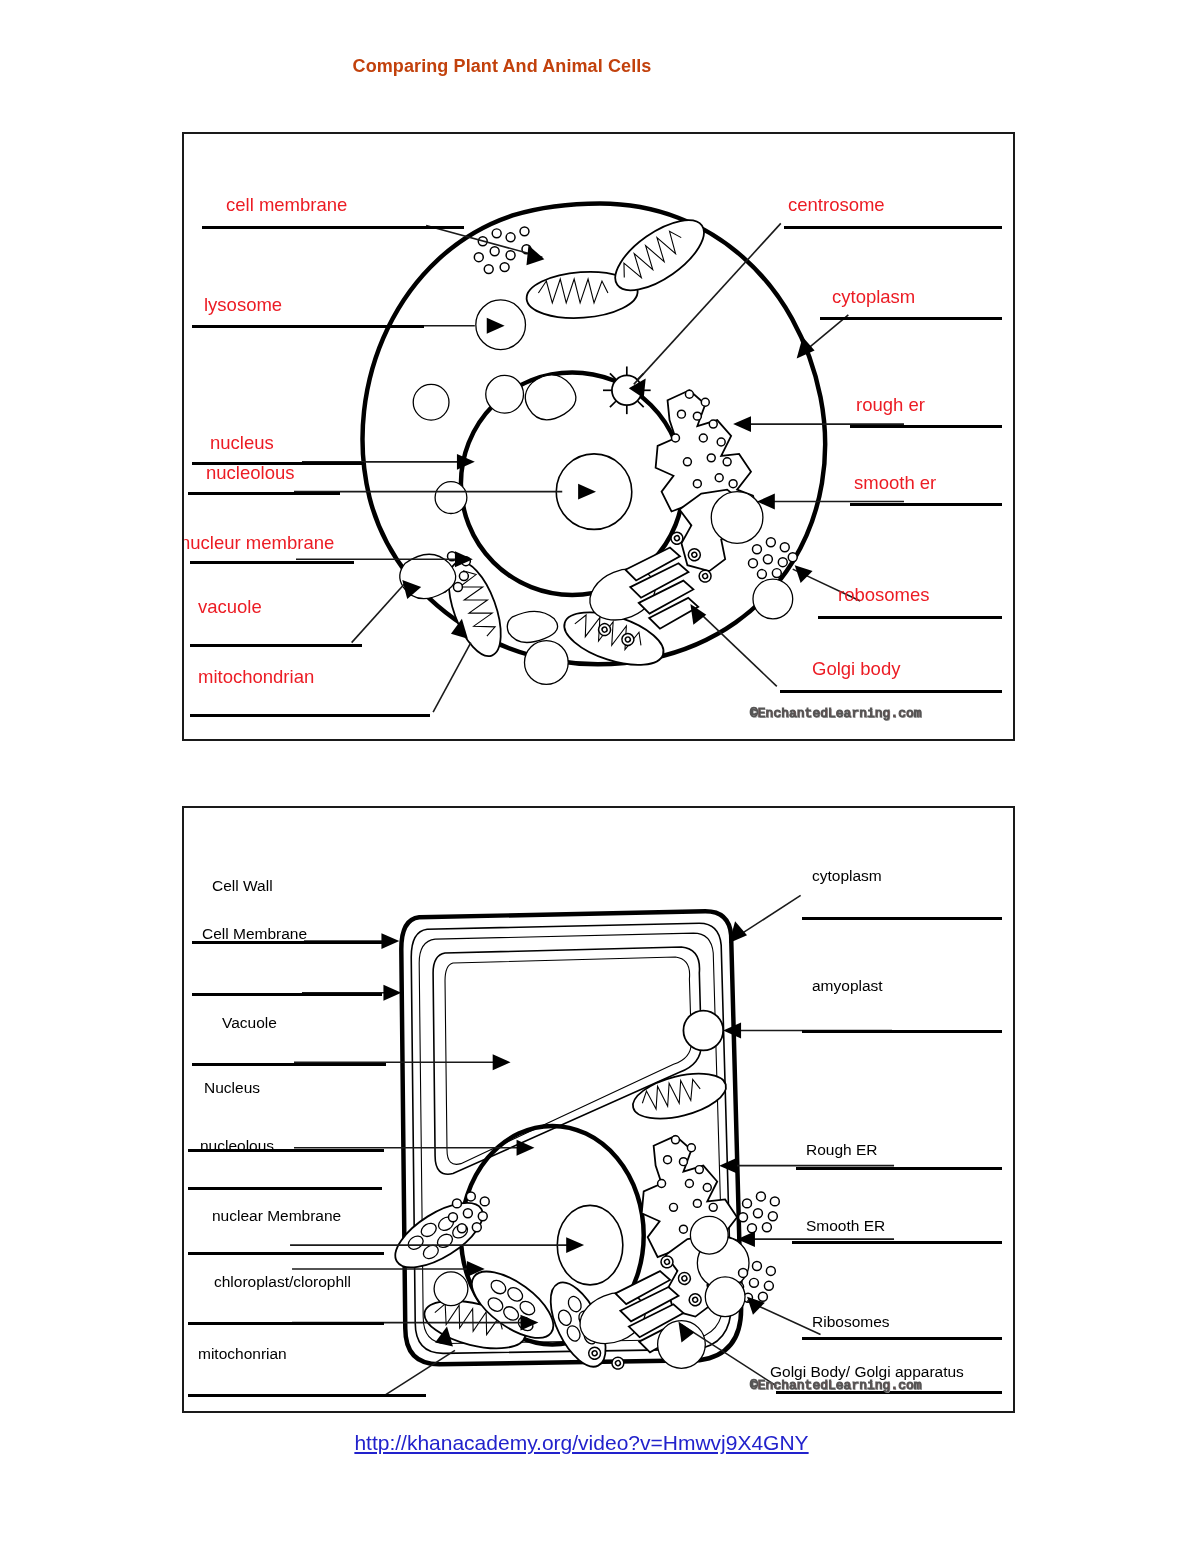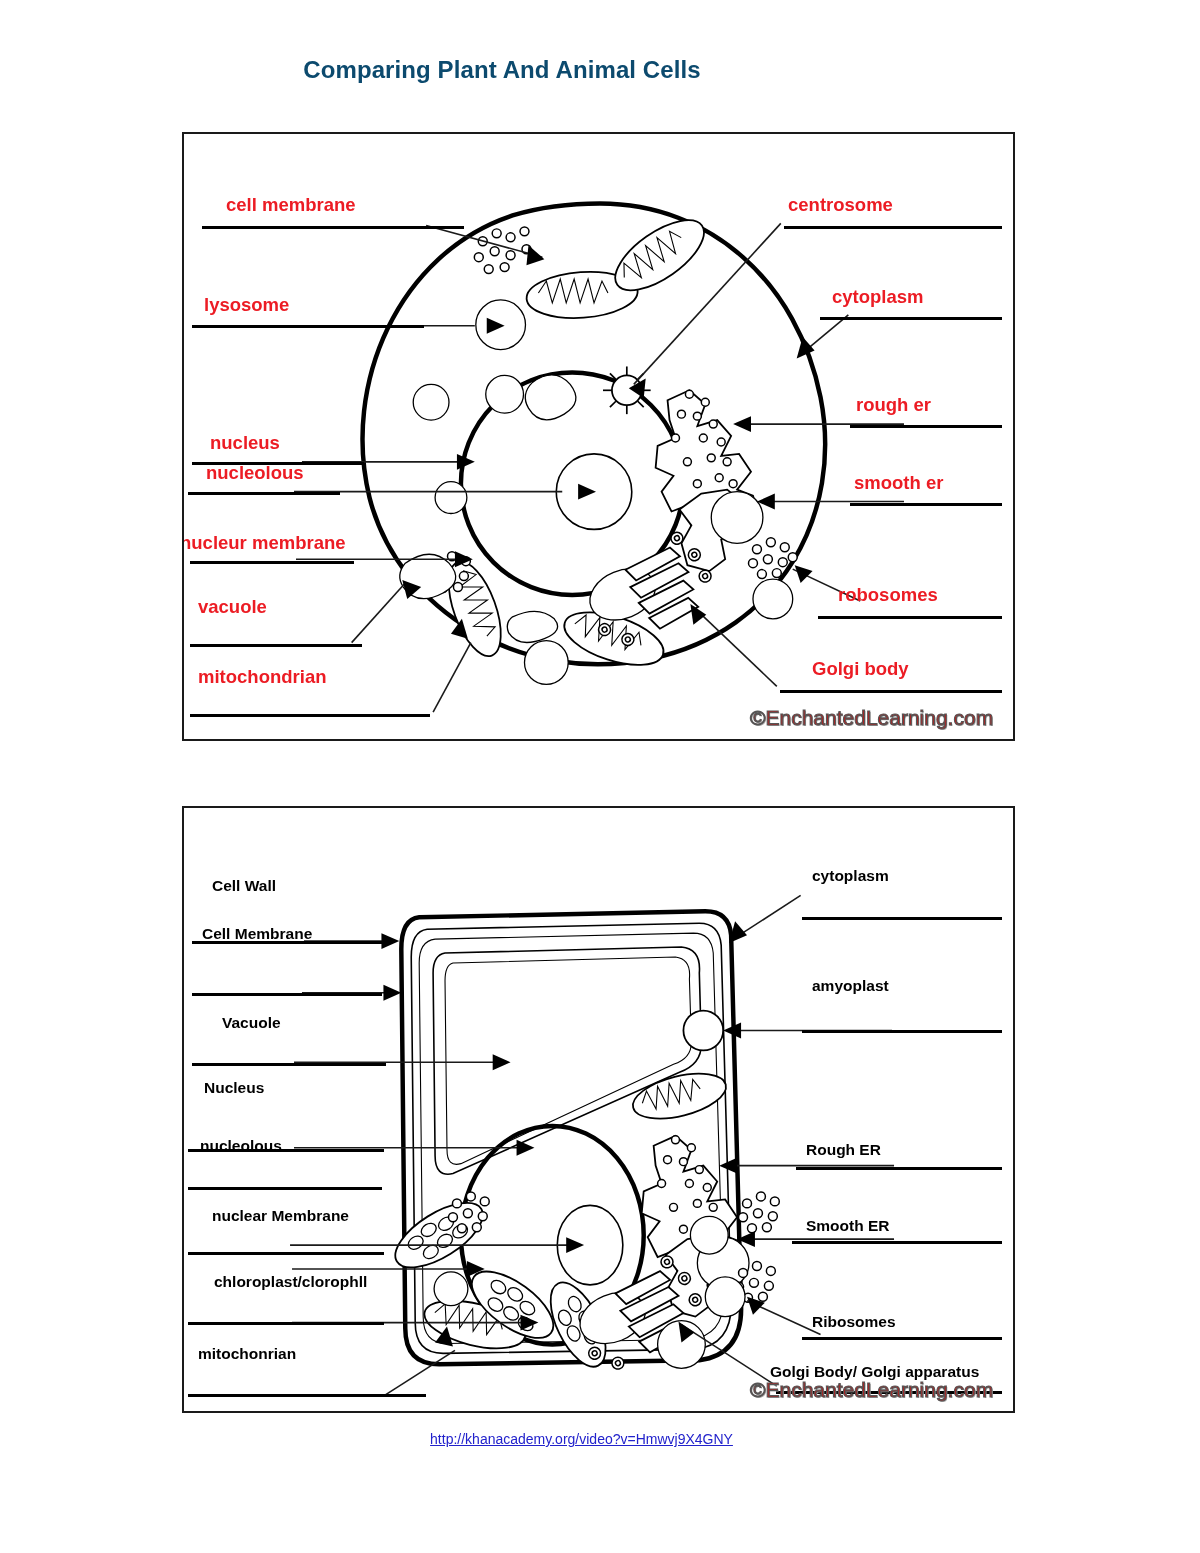--- a/index.html
+++ b/index.html
@@ -15,23 +15,23 @@
     overflow: hidden;
   }
 
   
   .page-title {
     position: absolute;
     top: 56px;
     left: 0;
     width: 1004px;
     text-align: center;
-    font-size: 24px;
+    font-size: 18px;
     font-weight: bold;
-    color: #0c4a6e;
+    color: #c2410c;
     letter-spacing: 0.1px;
   }
 
   
   .diagram-box {
     position: absolute;
     border: 2px solid #1a1a1a;
     background: #ffffff;
     box-sizing: border-box;
   }
@@ -61,51 +61,50 @@
       -0.5px -0.5px 0 #6f6f6f;
   }
   #animal-heading { top: 12px; }
   #plant-heading  { top: 12px; }
 
   
   .lbl {
     position: absolute;
     white-space: nowrap;
     line-height: 1;
-    font-weight: bold;
   }
   .lbl.red  { color: #ec1c24; font-size: 18.5px; }
   .lbl.blk  { color: #000000; font-size: 15.5px; }
 
   
   .rule {
     position: absolute;
     height: 3px;
     background: #000000;
   }
 
   
   .watermark {
     position: absolute;
-    font-family: Liberation Sans, sans-serif;
-    font-size: 21px;
+    font-family: Liberation Mono, monospace;
+    font-size: 13px;
     color: #b91c1c;
     -webkit-text-stroke: 1.1px #555555;
     text-shadow: 1px 1px 0 #a8a8a8;
     white-space: nowrap;
   }
 
   
   .page-link {
     position: absolute;
     top: 1431px;
     left: 0;
     width: 1163px;
     text-align: center;
-    font-size: 14px;
+    font-size: 21px;
     color: #2222cc;
     text-decoration: underline;
   }
 
   
   .cell-art {
     position: absolute;
     left: 0; top: 0;
     width: 100%; height: 100%;
     pointer-events: none;

